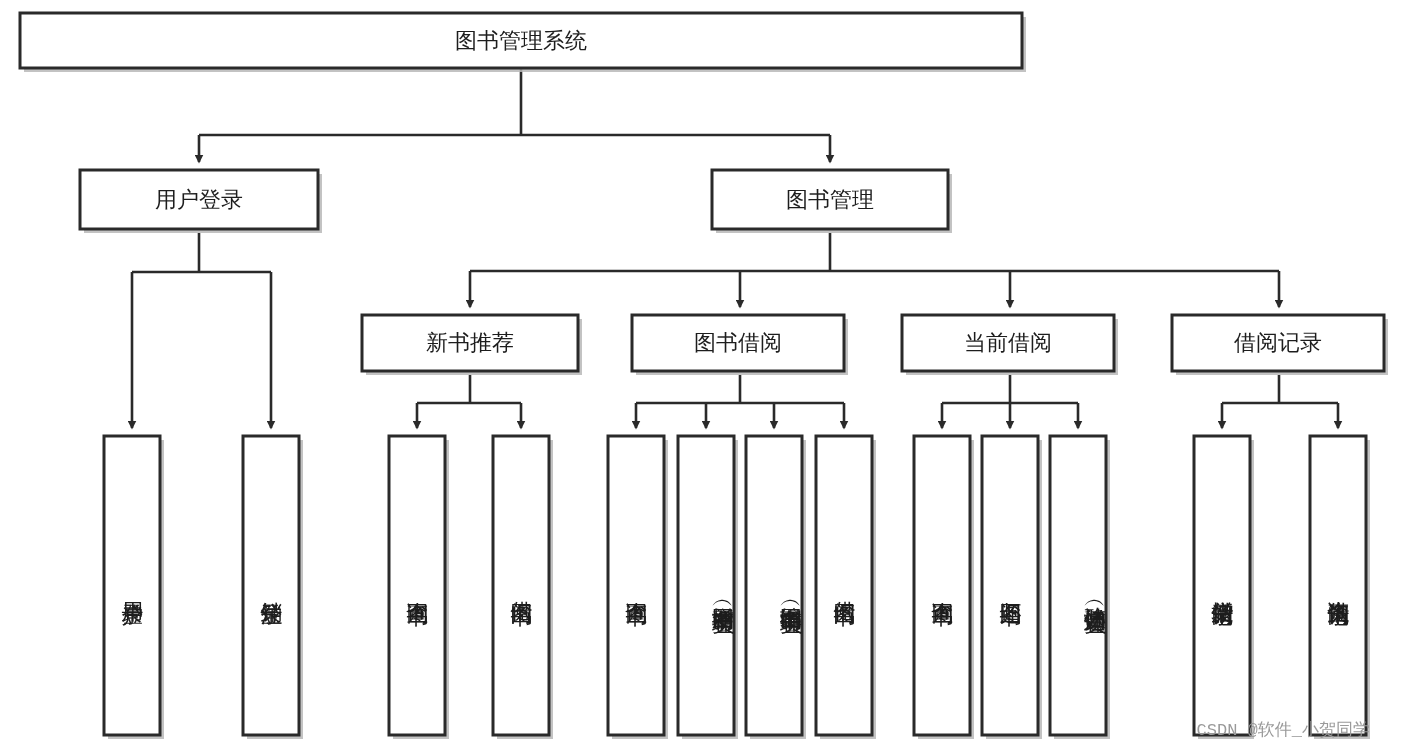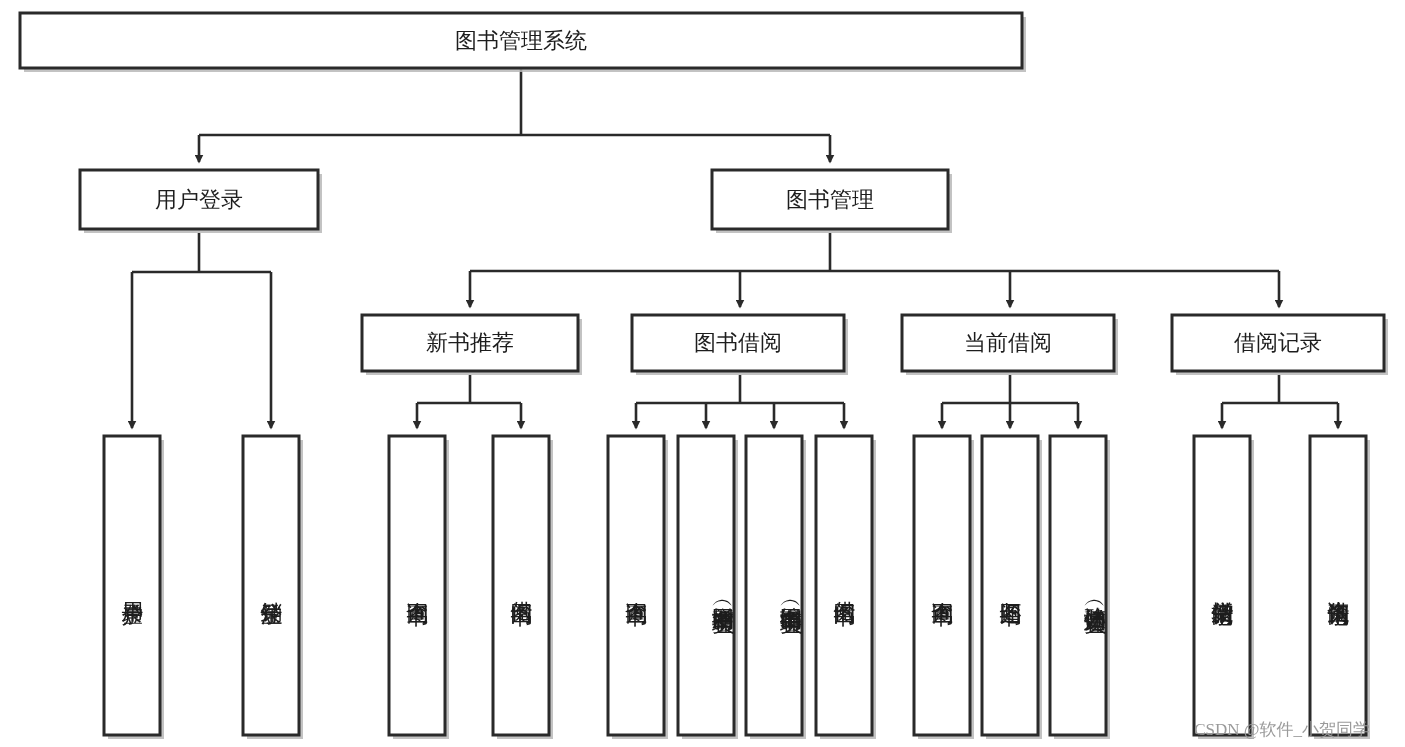--- a/index.html
+++ b/index.html
@@ -55,21 +55,21 @@
     display: flex;
     align-items: flex-start;
     justify-content: center;
     white-space: pre;
     pointer-events: none;
   }
   .watermark {
     position: absolute;
     right: 8px;
     bottom: 6px;
-    font-family: Liberation Serif, serif;
+    font-family: Liberation Mono, monospace;
     font-size: 17px;
     color: #9a9a9a;
     white-space: nowrap;
   }
 </style>
 </head>
 <body>
 
 <div id="diagram-root">
 

